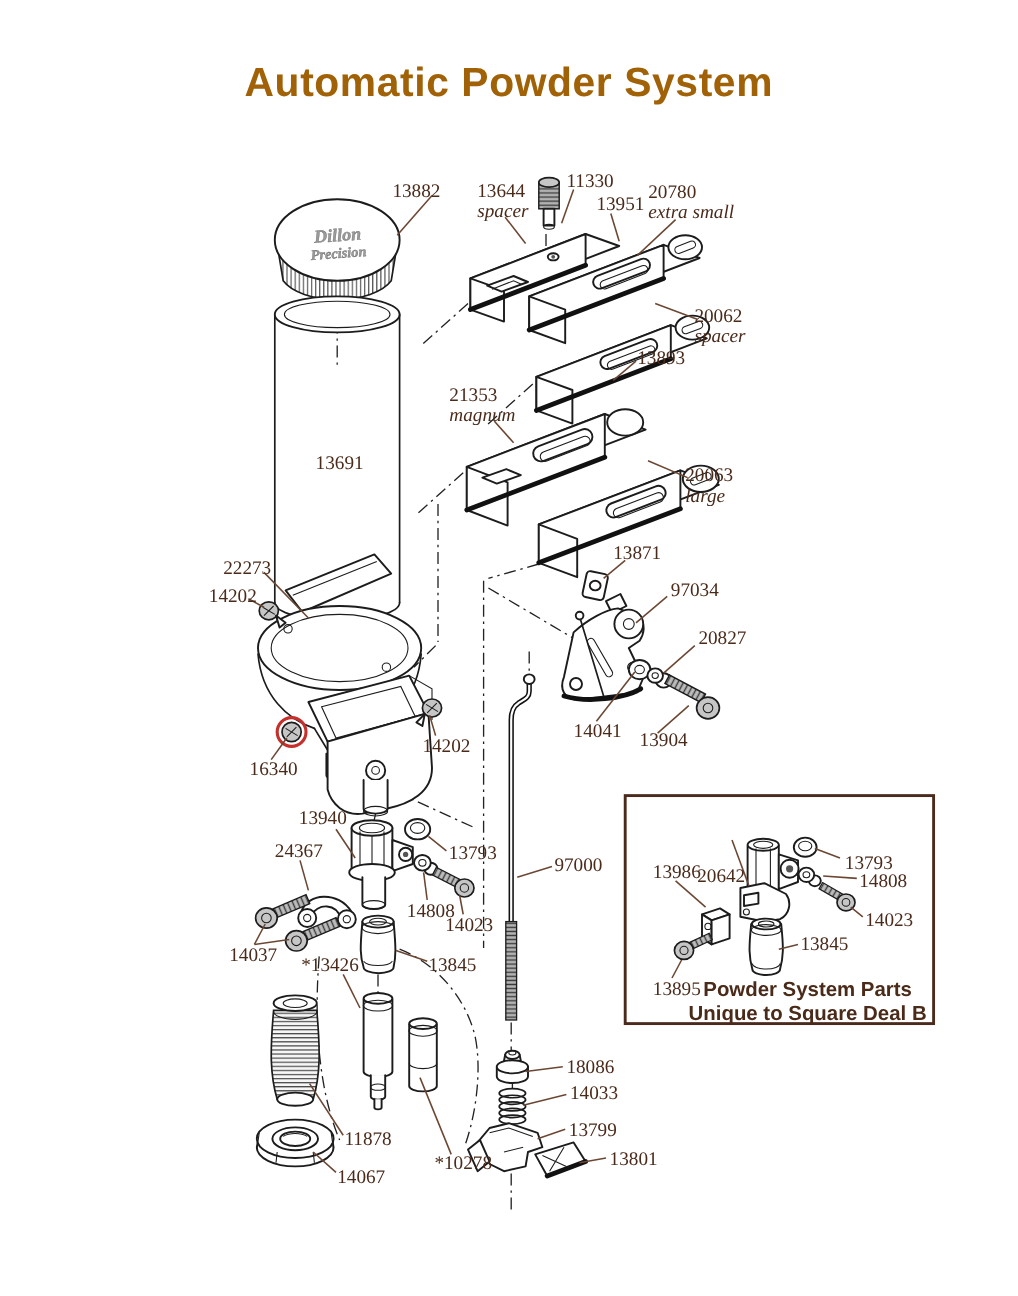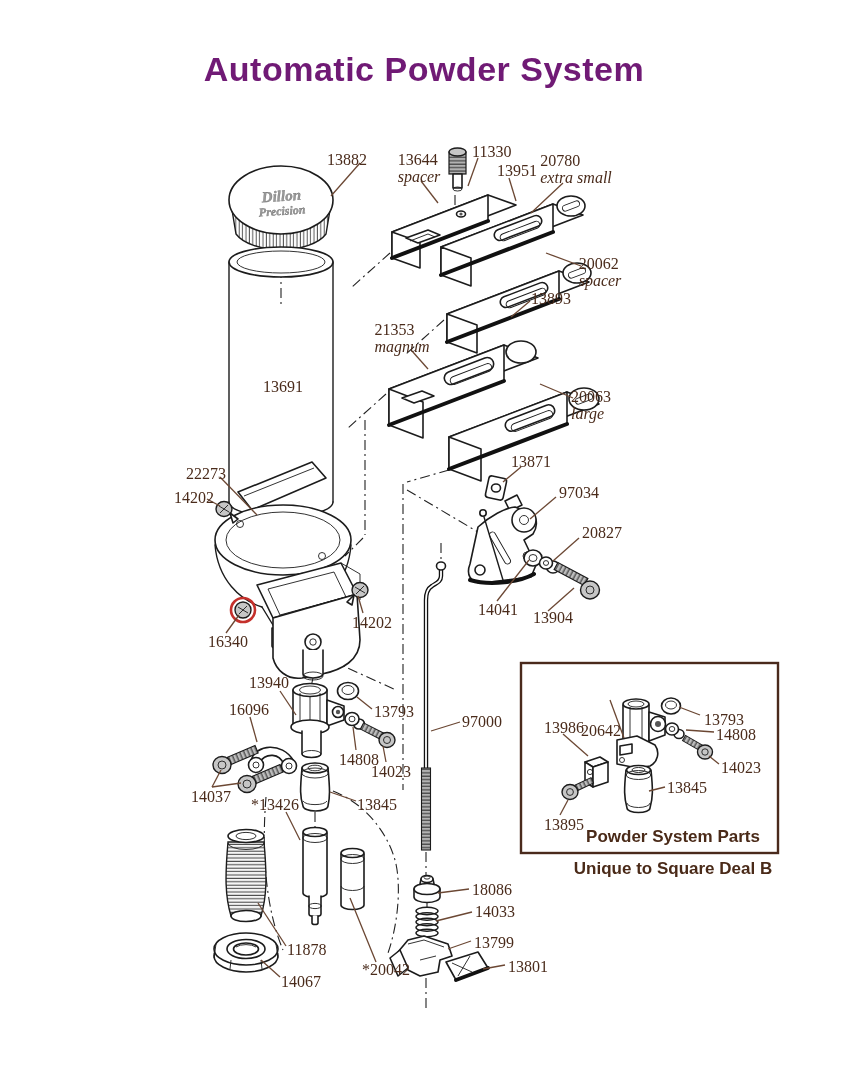--- a/index.html
+++ b/index.html
@@ -1,38 +1,38 @@
 <!DOCTYPE html>
 <html><head>
 <meta charset="utf-8">
 <style>
   html,body{margin:0;padding:0;background:#fff;}
   .page{position:relative;width:848px;height:1080px;background:#fff;margin:0 auto;overflow:hidden;
         font-family:"Liberation Serif","DejaVu Serif",serif;}
   .title{position:absolute;top:50px;left:0;right:0;text-align:center;
          font-family:"Liberation Sans","DejaVu Sans",sans-serif;font-weight:bold;
-         font-size:34px;color:#701a75;letter-spacing:.5px;}
+         font-size:34px;color:#a16207;letter-spacing:.5px;}
   svg.art-layer{position:absolute;left:0;top:0;}
   .art{fill:#fff;stroke:#1c1c1c;stroke-width:1.6;stroke-linejoin:round;stroke-linecap:round;}
   .ln{fill:none;stroke:#1c1c1c;stroke-width:1.4;stroke-linejoin:round;stroke-linecap:round;}
   .thin{fill:none;stroke:#1c1c1c;stroke-width:.9;}
   .thk{fill:none;stroke:#111;stroke-width:4.4;stroke-linecap:round;stroke-linejoin:round;}
   .edge{fill:none;stroke:#111;stroke-width:4;stroke-linecap:round;}
   .dash{fill:none;stroke:#222;stroke-width:1.1;stroke-dasharray:10 4 2 4;}
   .leader{fill:none;stroke:#6b4733;stroke-width:1.3;}
   .gray{fill:#c6c6c6;stroke:#1c1c1c;stroke-width:1.4;}
   .dark{fill:#555;}
   .red{fill:none;stroke:#c4302b;stroke-width:2.6;}
   .lbl{position:absolute;font-size:16px;color:#4a2b1b;line-height:1.08;white-space:nowrap;}
   .lbl.c{transform:translateX(-50%);text-align:left;}
   .lbl .nm{display:block;font-style:italic;}
   .inset-caption{position:absolute;left:673px;top:815px;transform:translateX(-50%);
          text-align:center;font-family:"Liberation Sans","DejaVu Sans",sans-serif;
          font-weight:bold;font-size:17px;color:#4a2a18;line-height:1.2;white-space:nowrap;}
-  .inset-caption span{display:block;margin-top:12px;}
+  .inset-caption span{display:block;}
 </style>
 </head>
 <body>
 
 <div class="page">
 
   <div class="title">Automatic Powder System</div>
 
   <svg class="art-layer" width="848" height="1080" viewBox="0 0 848 1080">
     <defs>
@@ -438,30 +438,30 @@
   <div class="lbl" style="left:186px;top:465px"><span>22273</span></div>
   <div class="lbl" style="left:174px;top:489px"><span>14202</span></div>
   <div class="lbl" style="left:511px;top:453px"><span>13871</span></div>
   <div class="lbl" style="left:559px;top:484px"><span>97034</span></div>
   <div class="lbl" style="left:582px;top:524px"><span>20827</span></div>
   <div class="lbl" style="left:478px;top:601px"><span>14041</span></div>
   <div class="lbl" style="left:533px;top:609px"><span>13904</span></div>
   <div class="lbl" style="left:352px;top:614px"><span>14202</span></div>
   <div class="lbl" style="left:208px;top:633px"><span>16340</span></div>
   <div class="lbl" style="left:249px;top:674px"><span>13940</span></div>
-  <div class="lbl" style="left:229px;top:701px"><span>16096</span></div>
+  <div class="lbl" style="left:229px;top:701px"><span>24367</span></div>
   <div class="lbl" style="left:374px;top:703px"><span>13793</span></div>
   <div class="lbl" style="left:462px;top:713px"><span>97000</span></div>
   <div class="lbl" style="left:339px;top:751px"><span>14808</span></div>
   <div class="lbl" style="left:371px;top:763px"><span>14023</span></div>
   <div class="lbl" style="left:191px;top:788px"><span>14037</span></div>
   <div class="lbl" style="left:251px;top:796px"><span>*13426</span></div>
   <div class="lbl" style="left:357px;top:796px"><span>13845</span></div>
   <div class="lbl" style="left:287px;top:941px"><span>11878</span></div>
-  <div class="lbl" style="left:362px;top:961px"><span>*20042</span></div>
+  <div class="lbl" style="left:362px;top:961px"><span>*10278</span></div>
   <div class="lbl" style="left:281px;top:973px"><span>14067</span></div>
   <div class="lbl" style="left:472px;top:881px"><span>18086</span></div>
   <div class="lbl" style="left:475px;top:903px"><span>14033</span></div>
   <div class="lbl" style="left:474px;top:934px"><span>13799</span></div>
   <div class="lbl" style="left:508px;top:958px"><span>13801</span></div>
 
   <div class="lbl" style="left:581px;top:722px"><span>20642</span></div>
   <div class="lbl" style="left:544px;top:719px"><span>13986</span></div>
   <div class="lbl" style="left:704px;top:711px"><span>13793</span></div>
   <div class="lbl" style="left:716px;top:726px"><span>14808</span></div>

